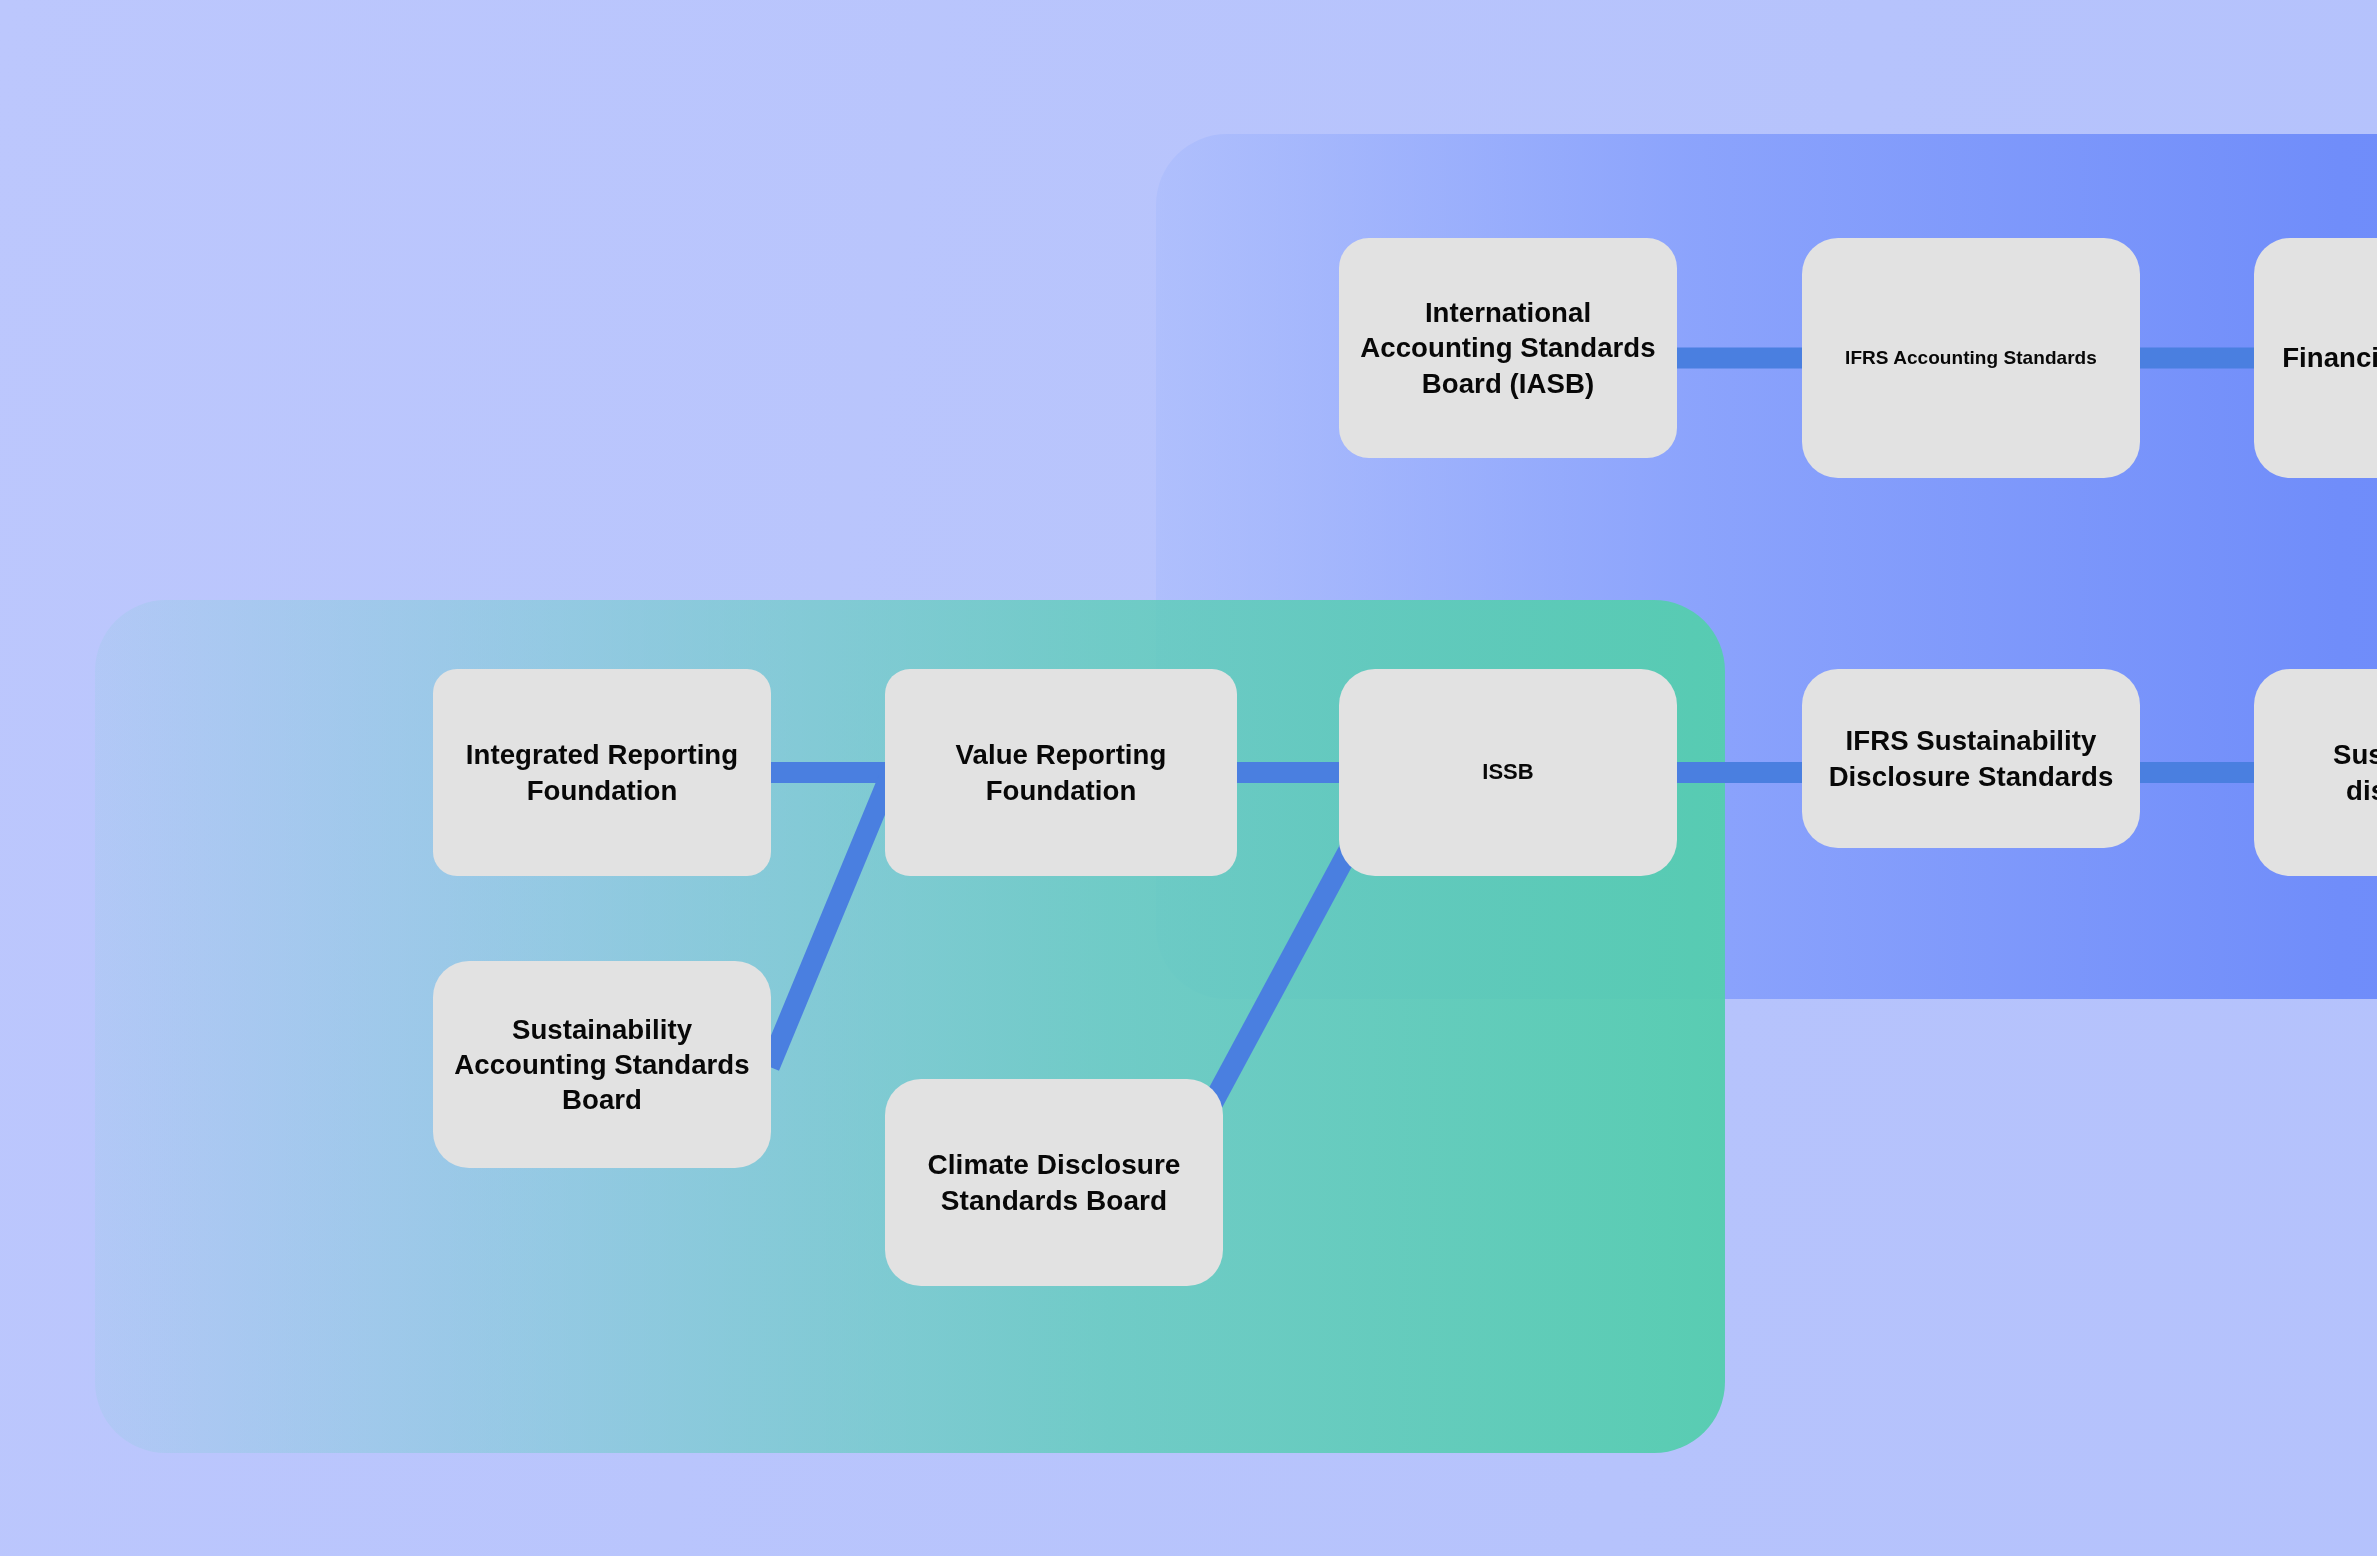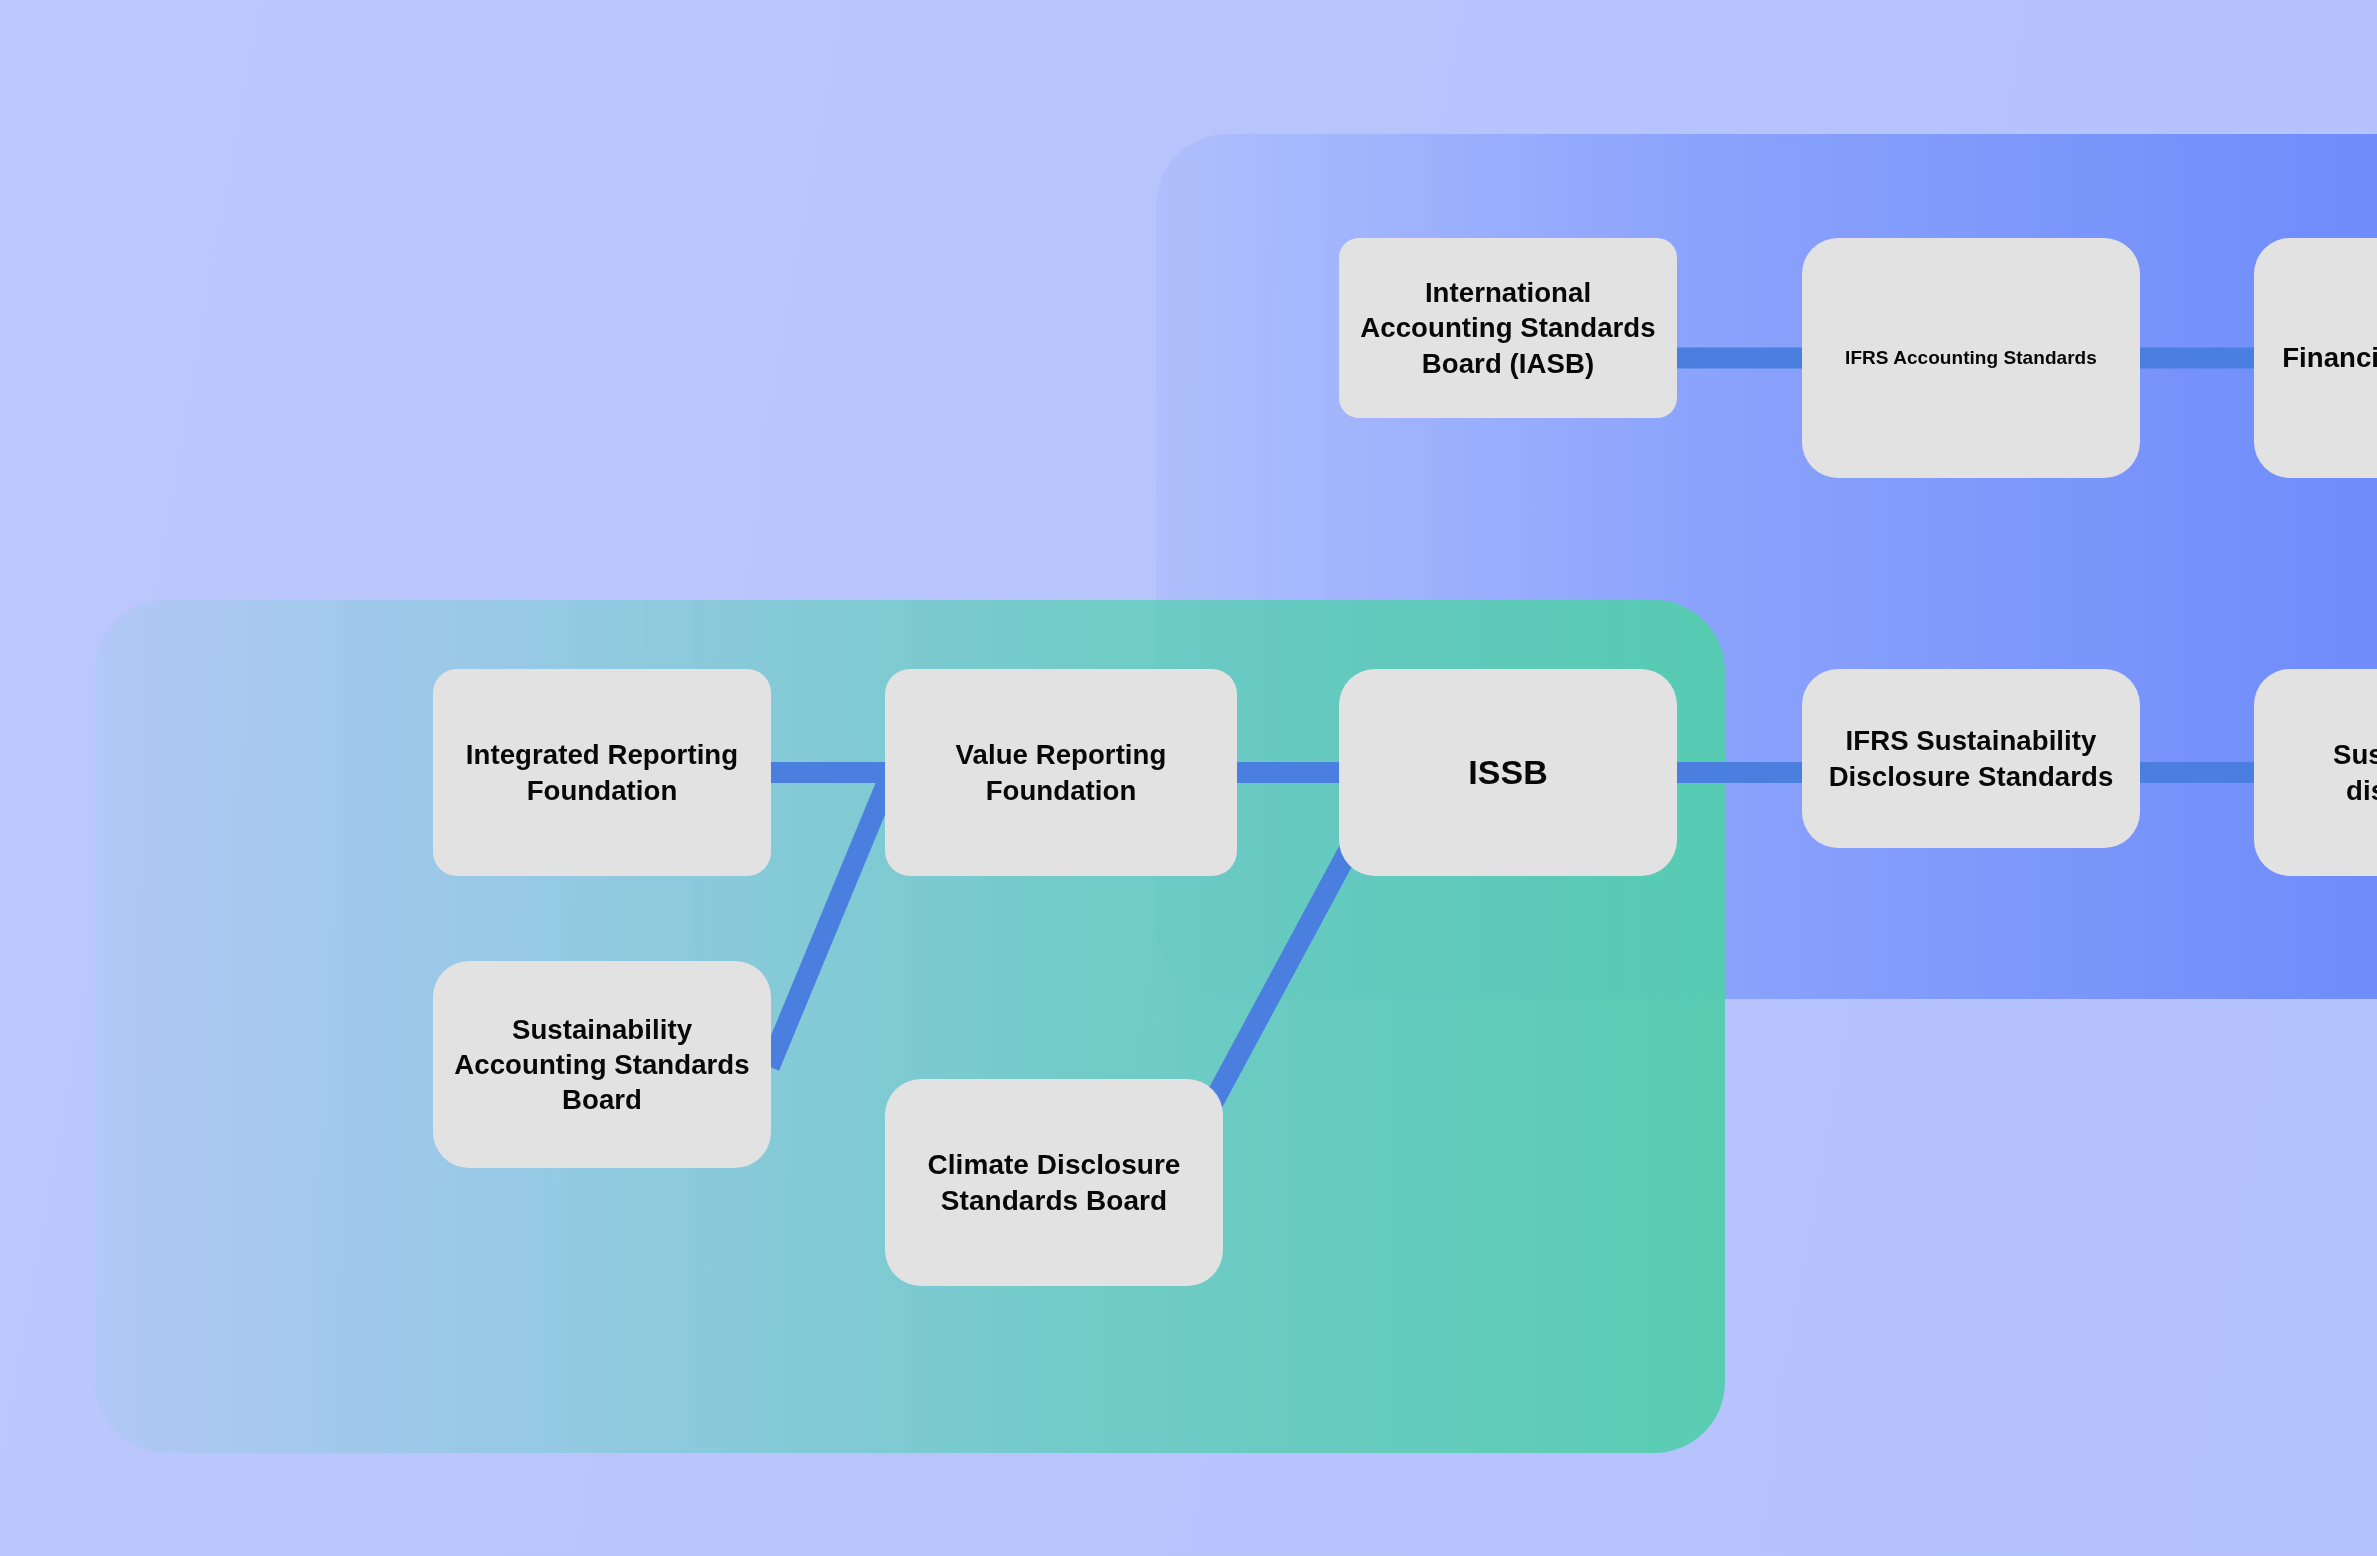--- a/index.html
+++ b/index.html
@@ -95,36 +95,36 @@
     <line x1="2545" y1="2330" x2="2838" y2="1786" stroke="#4a7fe0" stroke-width="44"></line>
 
     <line x1="3515" y1="1625" x2="3800" y2="1625" stroke="#4a7fe0" stroke-width="44"></line>
 
     <line x1="4490" y1="1625" x2="4750" y2="1625" stroke="#4a7fe0" stroke-width="44"></line>
 
     <line x1="5440" y1="1620" x2="5612" y2="1205" stroke="#4a7fe0" stroke-width="40"></line>
   </svg>
 
   <div id="node-layer">
-      <div class="node" style="left: 1339px; top: 238px; width: 338px; height: 180px; font-size: 27.6px; border-radius: 20px;">
+      <div class="node" style="left: 1339px; top: 238px; width: 338px; height: 220px; font-size: 27.6px; border-radius: 30px;">
         <span>International Accounting Standards Board (IASB)</span>
       </div>
       <div class="node" style="left: 1802px; top: 238px; width: 338px; height: 240px; font-size: 19px; border-radius: 36px;">
         <span>IFRS Accounting Standards</span>
       </div>
       <div class="node" style="left: 2254px; top: 238px; width: 338px; height: 240px; font-size: 27.6px; border-radius: 36px;">
         <span>Financial disclosures</span>
       </div>
       <div class="node" style="left: 433px; top: 669px; width: 338px; height: 207px; font-size: 27.6px; border-radius: 24px;">
         <span>Integrated Reporting Foundation</span>
       </div>
       <div class="node" style="left: 885px; top: 669px; width: 352px; height: 207px; font-size: 27.6px; border-radius: 25px;">
         <span>Value Reporting Foundation</span>
       </div>
-      <div class="node" style="left: 1339px; top: 669px; width: 338px; height: 207px; font-size: 34px; border-radius: 36px;">
+      <div class="node" style="left: 1339px; top: 669px; width: 338px; height: 207px; font-size: 22px; border-radius: 36px;">
         <span>ISSB</span>
       </div>
       <div class="node" style="left: 1802px; top: 669px; width: 338px; height: 179px; font-size: 27.6px; border-radius: 36px;">
         <span>IFRS Sustainability Disclosure Standards</span>
       </div>
       <div class="node" style="left: 2254px; top: 669px; width: 338px; height: 207px; font-size: 27.6px; border-radius: 36px;">
         <span>Sustainability disclosures</span>
       </div>
       <div class="node" style="left: 433px; top: 961px; width: 338px; height: 207px; font-size: 27.6px; border-radius: 36px; align-items: center;">
         <span>Sustainability Accounting Standards Board</span>

